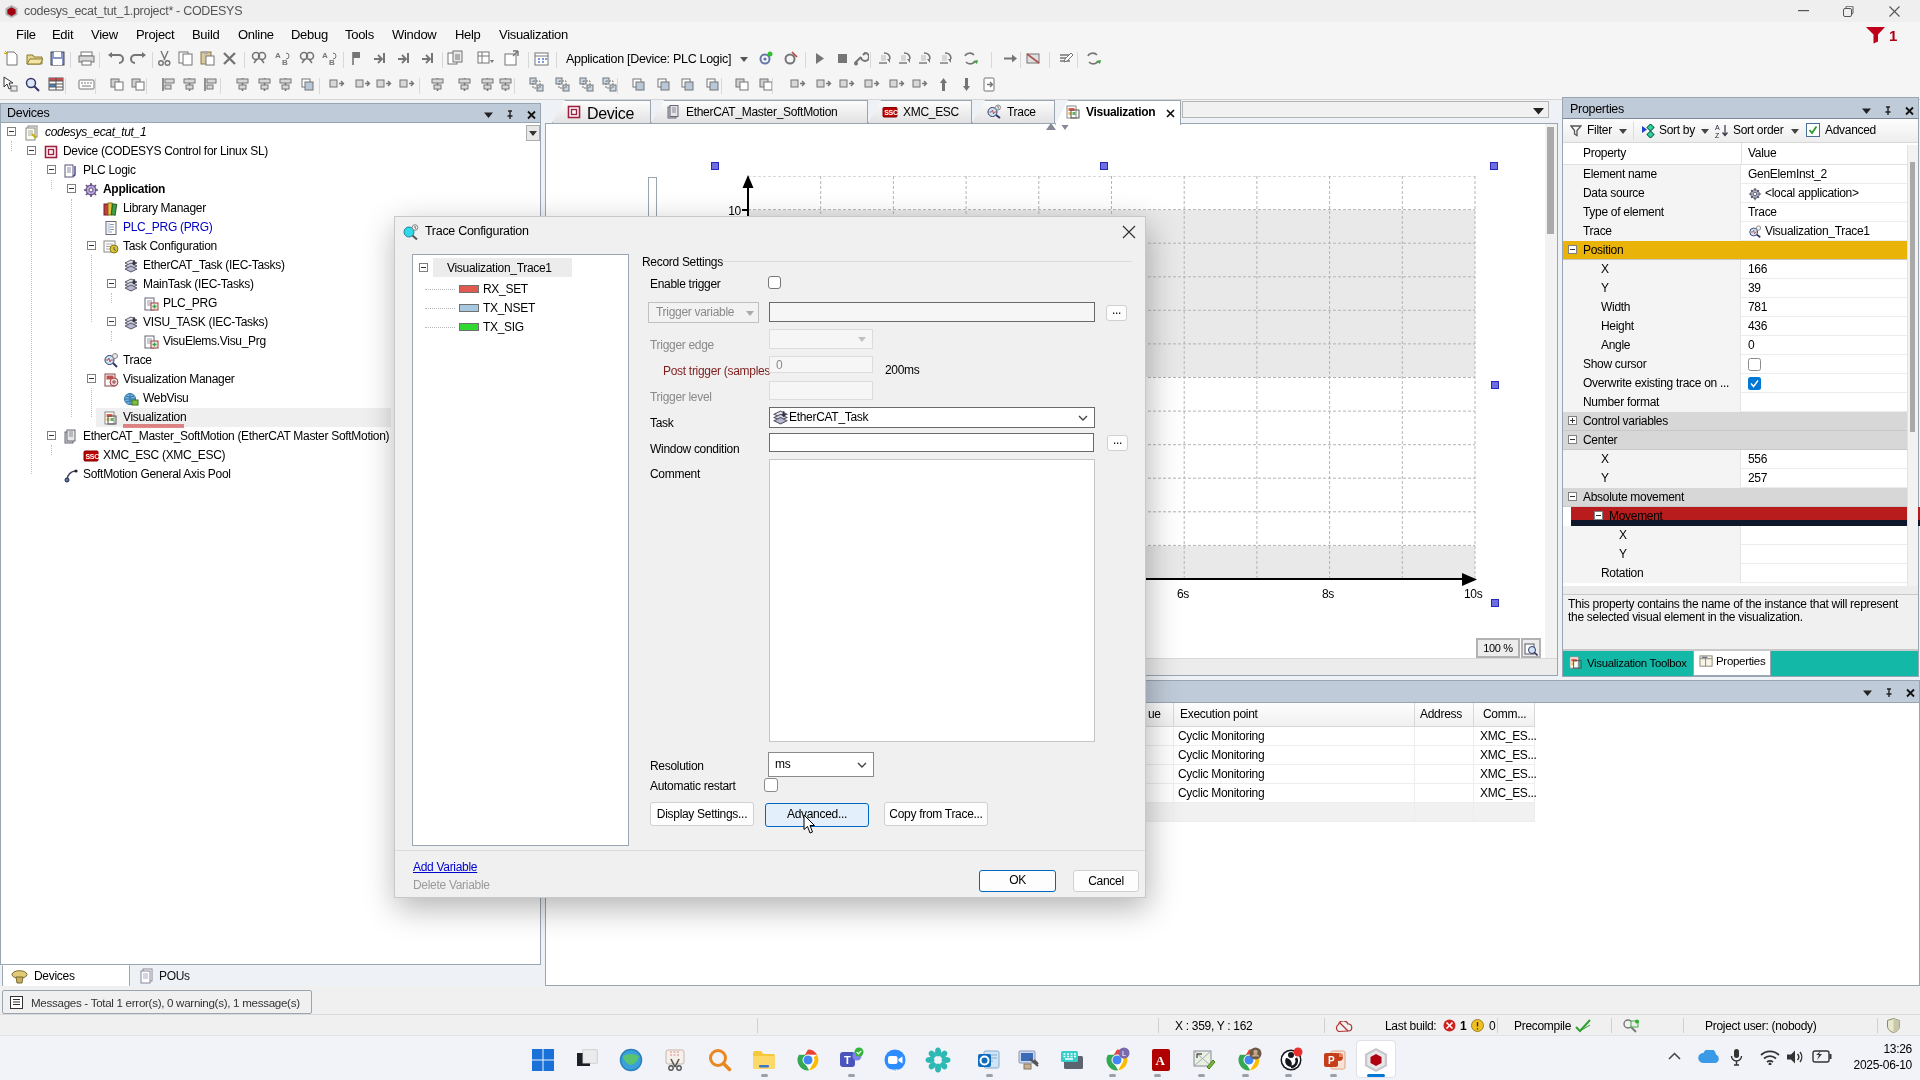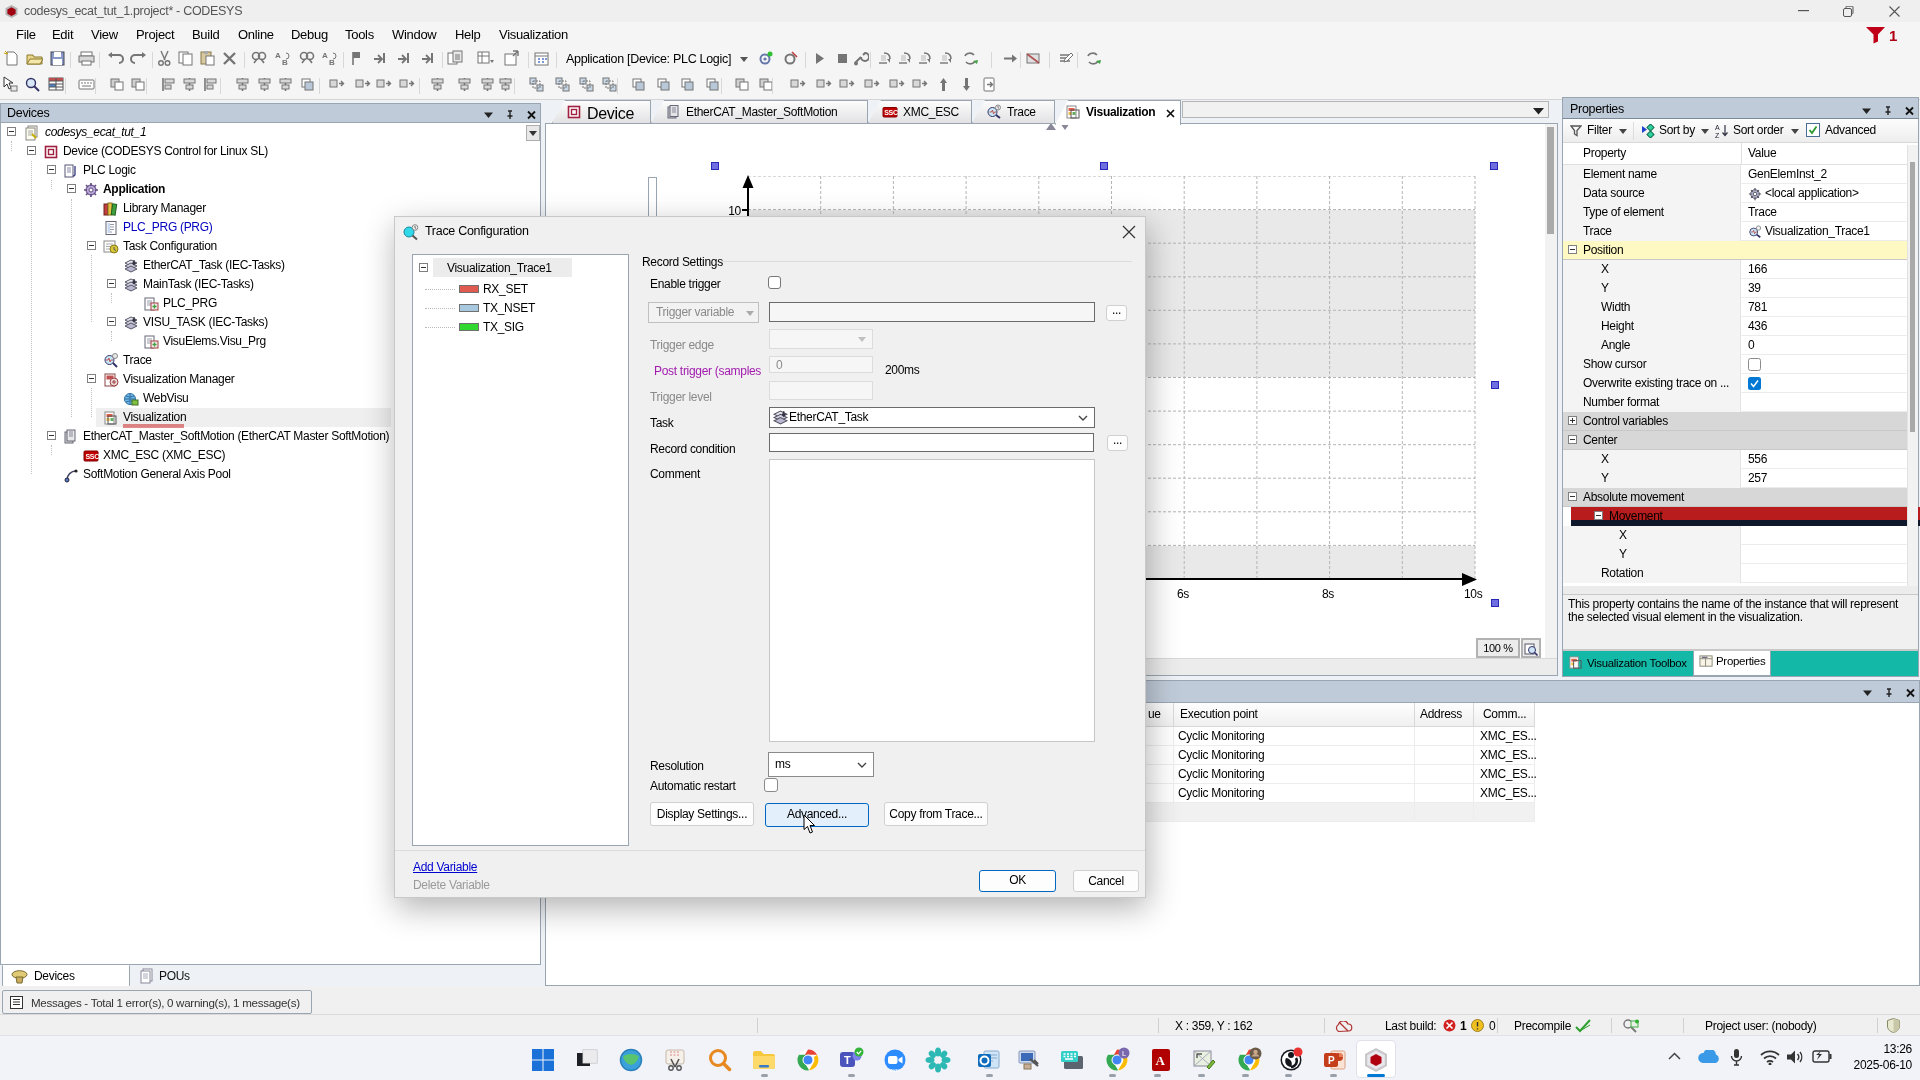--- a/index.html
+++ b/index.html
@@ -881,21 +881,21 @@
           <span class="abs" style="left:20px;top:2px;">Trace</span>
         </div>
         <svg class="abs" style="left:185px;top:3px" width="14" height="14" viewBox="0 0 16 16">
           <circle cx="6.5" cy="8" r="4.5" fill="#c8e8f8" stroke="#336"></circle>
           <path d="M10 11 l4 3" stroke="#336" stroke-width="2"></path>
           <path d="M3.5 8 h2 l1-2 1 4 1-2 h1.5" fill="none" stroke="#c05050"></path>
           <circle cx="12" cy="3.5" r="2.5" fill="#eee" stroke="#888"></circle>
         </svg>
         <span class="abs" style="left:202px;top:2px;">Visualization_Trace1</span>
       </div>
-      <div class="abs" style="left:0;top:122px;width:355px;height:19px;background:#fef9c3;border-bottom:1px solid #c8c8c8;">
+      <div class="abs" style="left:0;top:122px;width:355px;height:19px;background:#eab308;border-bottom:1px solid #c8c8c8;">
           <div class="exp" style="left:5px;top:4px;background:#fff;"></div>
           <span class="abs" style="left:20px;top:2px;">Position</span>
       </div>
       <div class="abs" style="left:0;top:141px;width:355px;height:19px;border-bottom:1px solid #ececec;">
           <div class="abs" style="left:0;top:0;width:178px;height:19px;background:#f4f4f4;border-right:1px solid #e4e4e4;">
           <span class="abs" style="left:38px;top:2px;">X</span>
         </div>
         <span class="abs" style="left:185px;top:2px;">166</span>
       </div>
       <div class="abs" style="left:0;top:160px;width:355px;height:19px;border-bottom:1px solid #ececec;">
@@ -1341,41 +1341,41 @@
       </svg>
     </div>
     <div class="field" style="left:374px;top:85px;width:326px;height:20px;background:#f6f6f6;border-color:#6a6a6a;"></div>
     <div class="dlgbtn" style="left:711px;top:88px;width:21px;height:16px;line-height:8px;">...</div>
     <span class="abs" style="left:255px;top:121px;color:#8a8a8a;">Trigger edge</span>
     <div class="dfield" style="left:374px;top:112px;width:104px;height:20px;">
       <svg class="abs" style="left:88px;top:7px" width="8" height="5" viewBox="0 0 8 5">
         <polygon points="0,0 8,0 4,5" fill="#c0c0c0"></polygon>
       </svg>
     </div>
-    <span class="abs" style="left:259px;top:147px;color:#a21caf;">Post trigger (samples</span>
+    <span class="abs" style="left:268px;top:147px;color:#7f1d1d;">Post trigger (samples</span>
     <div class="dfield" style="left:374px;top:139px;width:104px;height:17px;">
       <span class="abs" style="left:6px;top:1px;color:#8a8a8a;">0</span>
     </div>
     <span class="abs" style="left:490px;top:146px;">200ms</span>
     <span class="abs" style="left:255px;top:173px;color:#8a8a8a;">Trigger  level</span>
     <div class="dfield" style="left:374px;top:164px;width:104px;height:19px;"></div>
     <span class="abs" style="left:255px;top:199px;">Task</span>
     <div class="field" style="left:374px;top:190px;width:326px;height:21px;border-color:#6a6a6a;">
  <svg class="abs" style="left:2px;top:1px" width="17" height="17" viewBox="0 0 16 16">
         <path d="M2 5 L8 2 L14 5 L8 8 Z" fill="#e8e8f0" stroke="#556"></path>
         <path d="M2 8 L8 5 L14 8 L8 11 Z" fill="#d0d0e0" stroke="#556"></path>
         <path d="M2 11 L8 8 L14 11 L8 14 Z" fill="#b8b8d0" stroke="#556"></path>
         <path d="M11 2 v4 M9.5 4.5 l1.5 2 1.5-2" fill="none" stroke="#334" stroke-width="1.4"></path>
       </svg>
  <span class="abs" style="left:19px;top:2px;">EtherCAT_Task</span>
  <svg class="abs" style="left:308px;top:7px" width="10" height="6" viewBox="0 0 10 6">
         <path d="M1 1 L5 5 L9 1" fill="none" stroke="#444" stroke-width="1.4"></path>
       </svg>
     </div>
-    <span class="abs" style="left:255px;top:225px;">Record condition</span>
+    <span class="abs" style="left:255px;top:225px;">Window condition</span>
     <div class="field" style="left:374px;top:216px;width:325px;height:19px;border-color:#6a6a6a;"></div>
     <div class="dlgbtn" style="left:712px;top:218px;width:21px;height:16px;line-height:8px;">...</div>
     <span class="abs" style="left:255px;top:250px;">Comment</span>
     <div class="abs" style="left:374px;top:242px;width:326px;height:283px;background:#fff;border:1px solid #c6c6c6;"></div>
     <span class="abs" style="left:255px;top:542px;">Resolution</span>
     <div class="field" style="left:373px;top:535px;width:106px;height:25px;border-color:#8a8a8a;">
  <span class="abs" style="left:6px;top:4px;">ms</span>
  <svg class="abs" style="left:88px;top:9px" width="10" height="6" viewBox="0 0 10 6">
         <path d="M1 1 L5 5 L9 1" fill="none" stroke="#444" stroke-width="1.4"></path>
       </svg>

